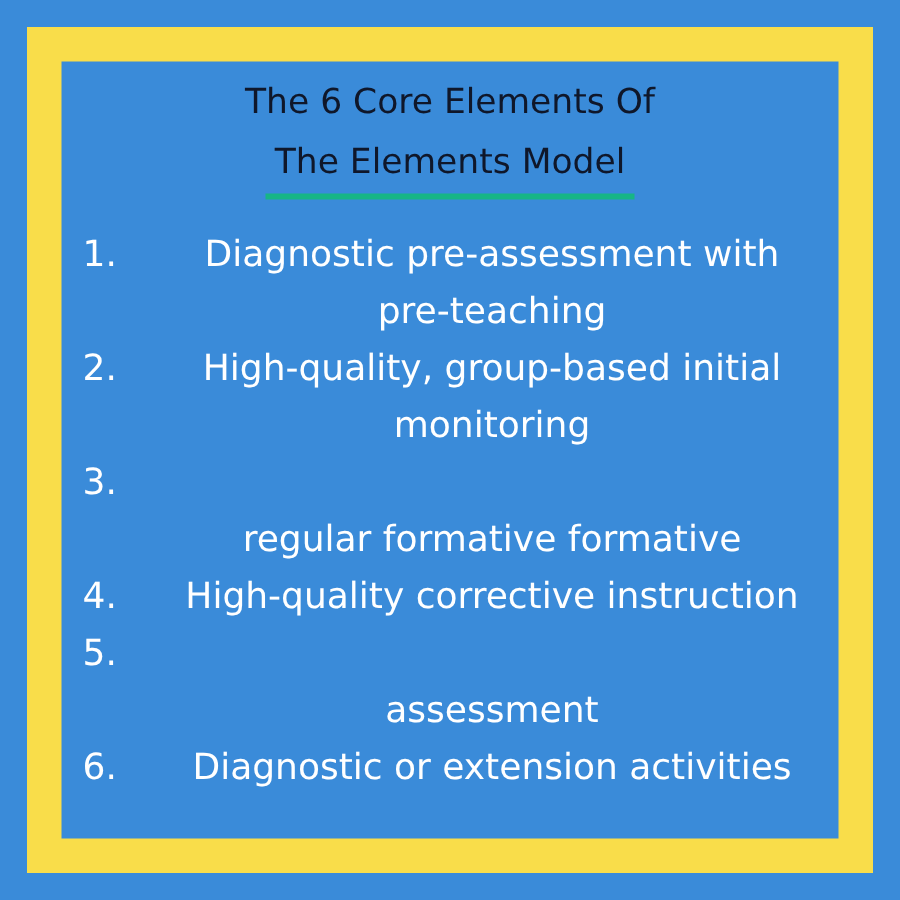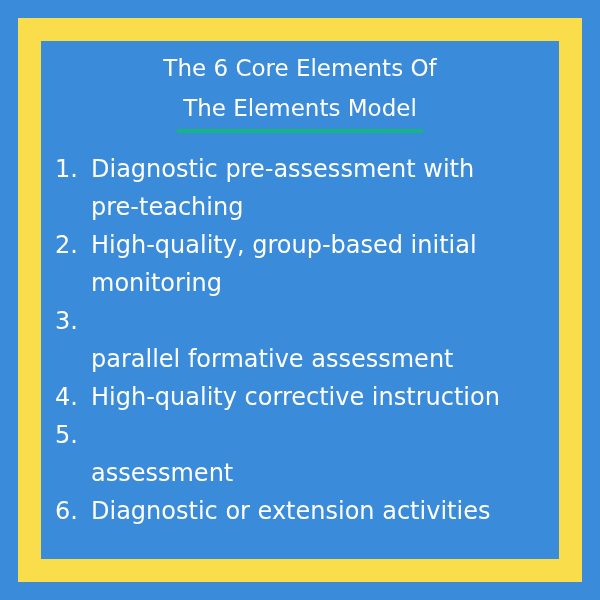--- a/index.html
+++ b/index.html
@@ -1,46 +1,46 @@
 <!DOCTYPE html>
 <html><head>
 <meta charset="utf-8">
 <style>
   html, body { margin:0; padding:0; }
   body { width:600px; height:600px; background:#3a8bd9; position:relative; overflow:hidden; font-family:"DejaVu Sans", sans-serif; }
   .frame { position:absolute; left:18px; top:18px; width:518px; height:518px; border:23px solid #f9dd4a; background:#3a8bd9; }
-  .title { position:absolute; left:0; right:0; color:#ffffff; text-align:center; font-size:23px; line-height:40px; }
+  .title { position:absolute; left:0; right:0; color:#0f172a; text-align:center; font-size:23px; line-height:40px; }
   .t1 { top:48px; }
   .t2 { top:88px; }
   .underline { position:absolute; left:177px; width:246px; top:129px; height:4px; background:#17b585; }
   .list { position:absolute; left:55px; top:150px; width:510px; color:#fff; font-size:24px; line-height:38px; }
   .item { display:flex; }
   .num { width:36px; flex:none; }
-  .txt { flex:1; }
+  .txt { flex:1;text-align:center; }
 </style>
 </head>
 <body>
 
 <div class="frame"></div>
 <div class="title t1">The 6 Core Elements Of</div>
 <div class="title t2">The Elements Model</div>
 <div class="underline"></div>
 
 <div class="list">
   <div class="item">
     <span class="num">1.</span>
     <span class="txt"><span>Diagnostic pre-assessment with</span><br><span>pre-teaching</span></span>
   </div>
   <div class="item">
     <span class="num">2.</span>
     <span class="txt"><span>High-quality, group-based initial</span><br><span>monitoring</span></span>
   </div>
   <div class="item">
     <span class="num">3.</span>
-    <span class="txt"><br><span>parallel formative assessment</span></span>
+    <span class="txt"><br><span>regular formative formative</span></span>
   </div>
   <div class="item">
     <span class="num">4.</span>
     <span class="txt">High-quality corrective instruction</span>
   </div>
   <div class="item">
     <span class="num">5.</span>
     <span class="txt"><br><span>assessment</span></span>
   </div>
   <div class="item">

